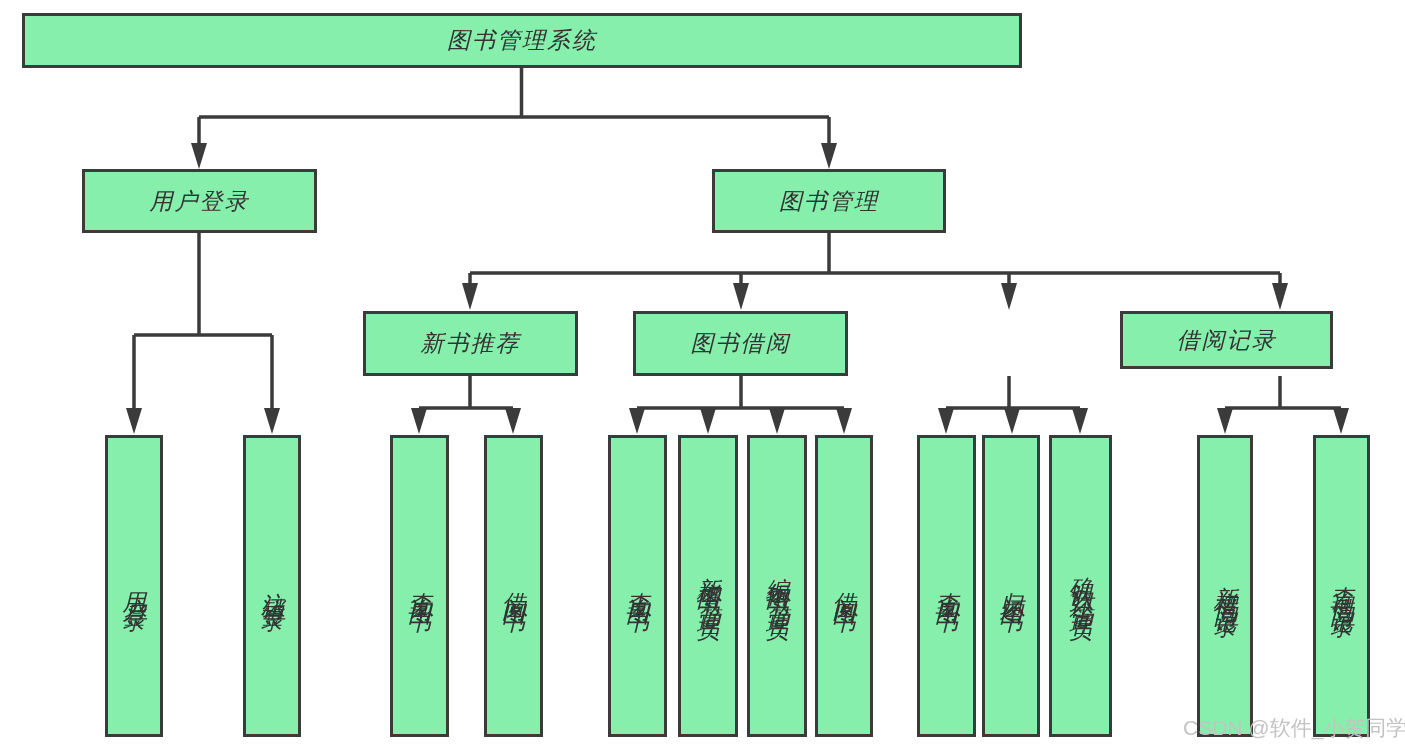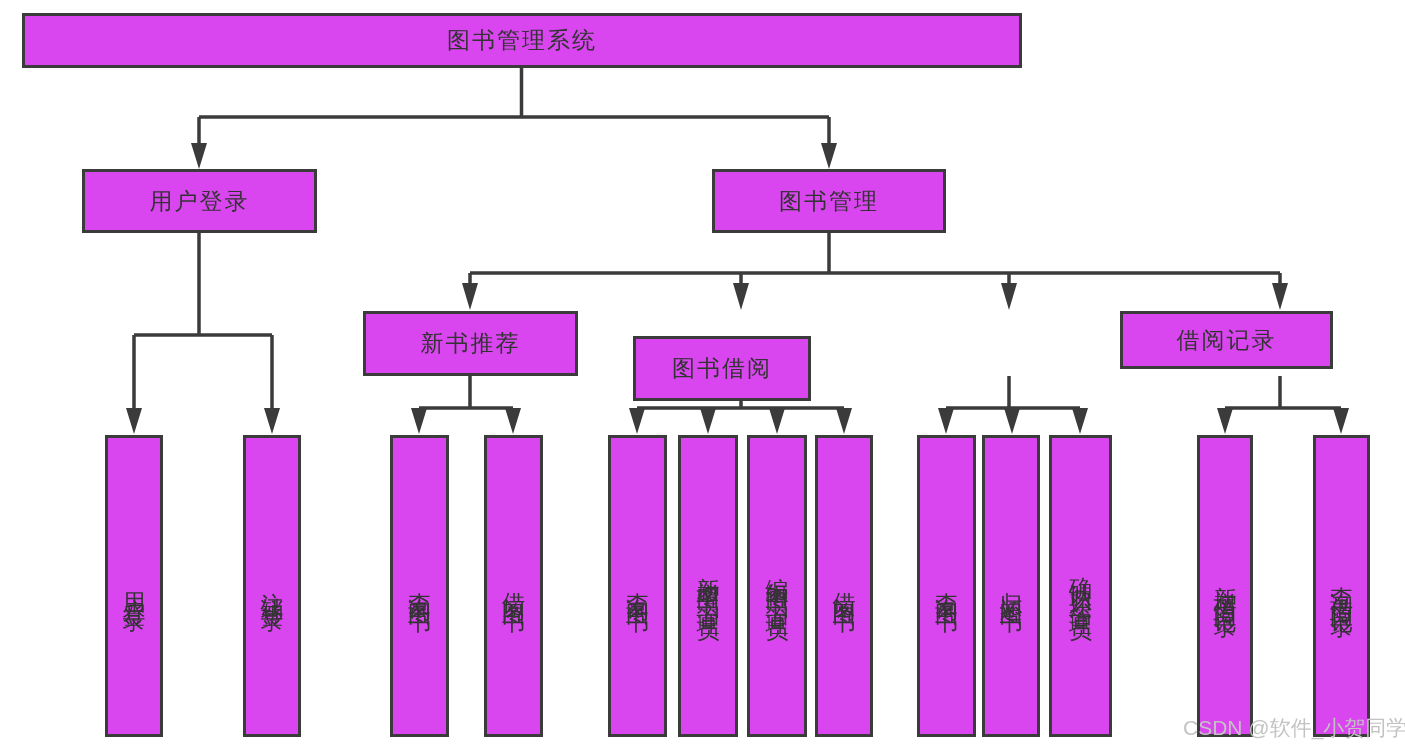--- a/index.html
+++ b/index.html
@@ -8,26 +8,27 @@
     width:1405px;height:747px;
     background:#ffffff;
     font-family:"Liberation Sans","DejaVu Sans",sans-serif;
     overflow:hidden;
   }
   svg.edges{position:absolute;left:0;top:0;z-index:1;}
   .box{
     position:absolute;
     box-sizing:border-box;
     border:3px solid #3b3b3b;
-    background:#d946ef;
+    background:#86efac;
     color:#333333;
     display:flex;
     align-items:center;
     justify-content:center;
     z-index:2;
+    font-style:italic;
   }
   .box.h{
     font-size:23px;
     letter-spacing:2px;
     white-space:nowrap;
   }
   .box.v{
     font-size:23px;
     writing-mode:vertical-rl;
     text-orientation:mixed;
@@ -35,21 +36,21 @@
     line-height:1;
     text-align:center;
   }
   
   #b-root{left:22px;top:13px;width:1000px;height:55px;}
   
   #b-user-login{left:82px;top:169px;width:235px;height:64px;}
   #b-book-mgmt{left:712px;top:169px;width:234px;height:64px;}
   
   #b-new-books{left:363px;top:311px;width:215px;height:65px;}
-  #b-book-borrow{left:633px;top:311px;width:178px;height:65px;margin-top:25px;}
+  #b-book-borrow{left:633px;top:311px;width:215px;height:65px;}
   #b-current-borrow{left:901px;top:311px;width:216px;height:65px;}
   #b-borrow-records{left:1120px;top:311px;width:213px;height:58px;}
   
   #b-ul1{left:105px;top:435px;width:58px;height:302px;}
   #b-ul2{left:243px;top:435px;width:58px;height:302px;}
   #b-nb1{left:390px;top:435px;width:59px;height:302px;}
   #b-nb2{left:484px;top:435px;width:59px;height:302px;}
   #b-bb1{left:608px;top:435px;width:59px;height:302px;}
   #b-bb2{left:678px;top:435px;width:60px;height:302px;}
   #b-bb3{left:747px;top:435px;width:60px;height:302px;}

